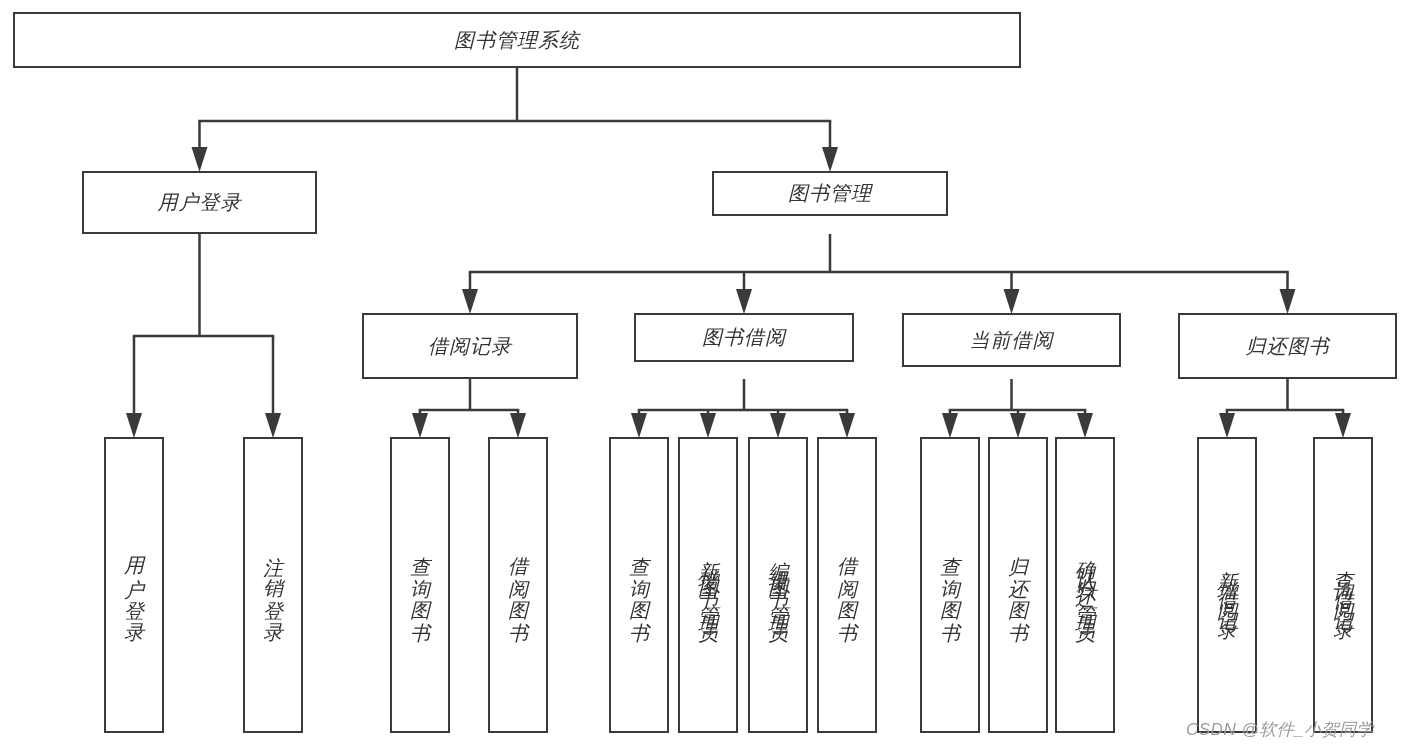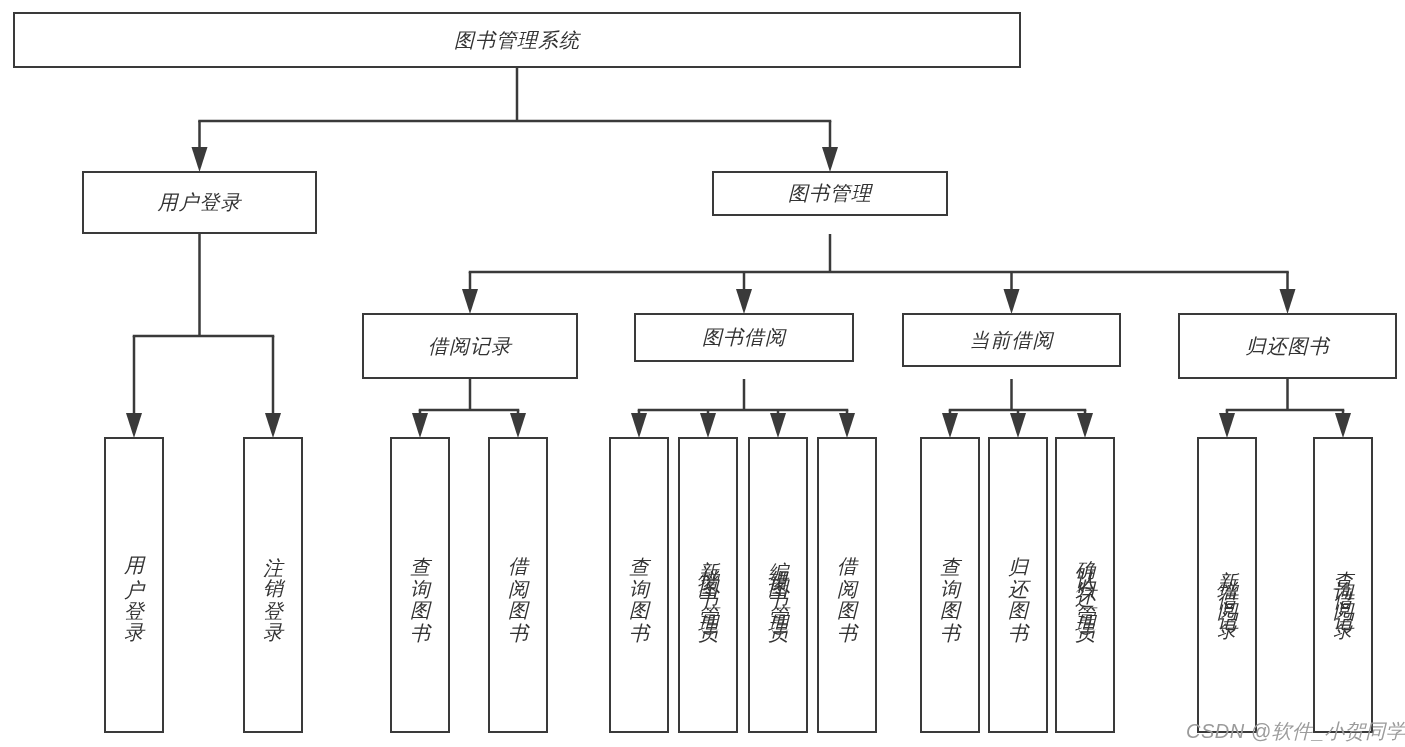--- a/index.html
+++ b/index.html
@@ -44,21 +44,21 @@
   }
   .node.v .label {
     writing-mode: vertical-lr;
     text-orientation: mixed;
     white-space: nowrap;
   }
   #watermark {
     position: absolute;
     left: 1186px;
     top: 718px;
-    font-size: 20px;
+    font-size: 17px;
     letter-spacing: 0.5px;
     color: var(--wm, #9b9b9b);
     z-index: 10;
     white-space: nowrap;
   }
 </style>
 </head>
 <body>
 
 <div id="canvas" style="--line: #3a3a3a; --text: #333333; --bg: #ffffff; --wm: #9b9b9b;">

